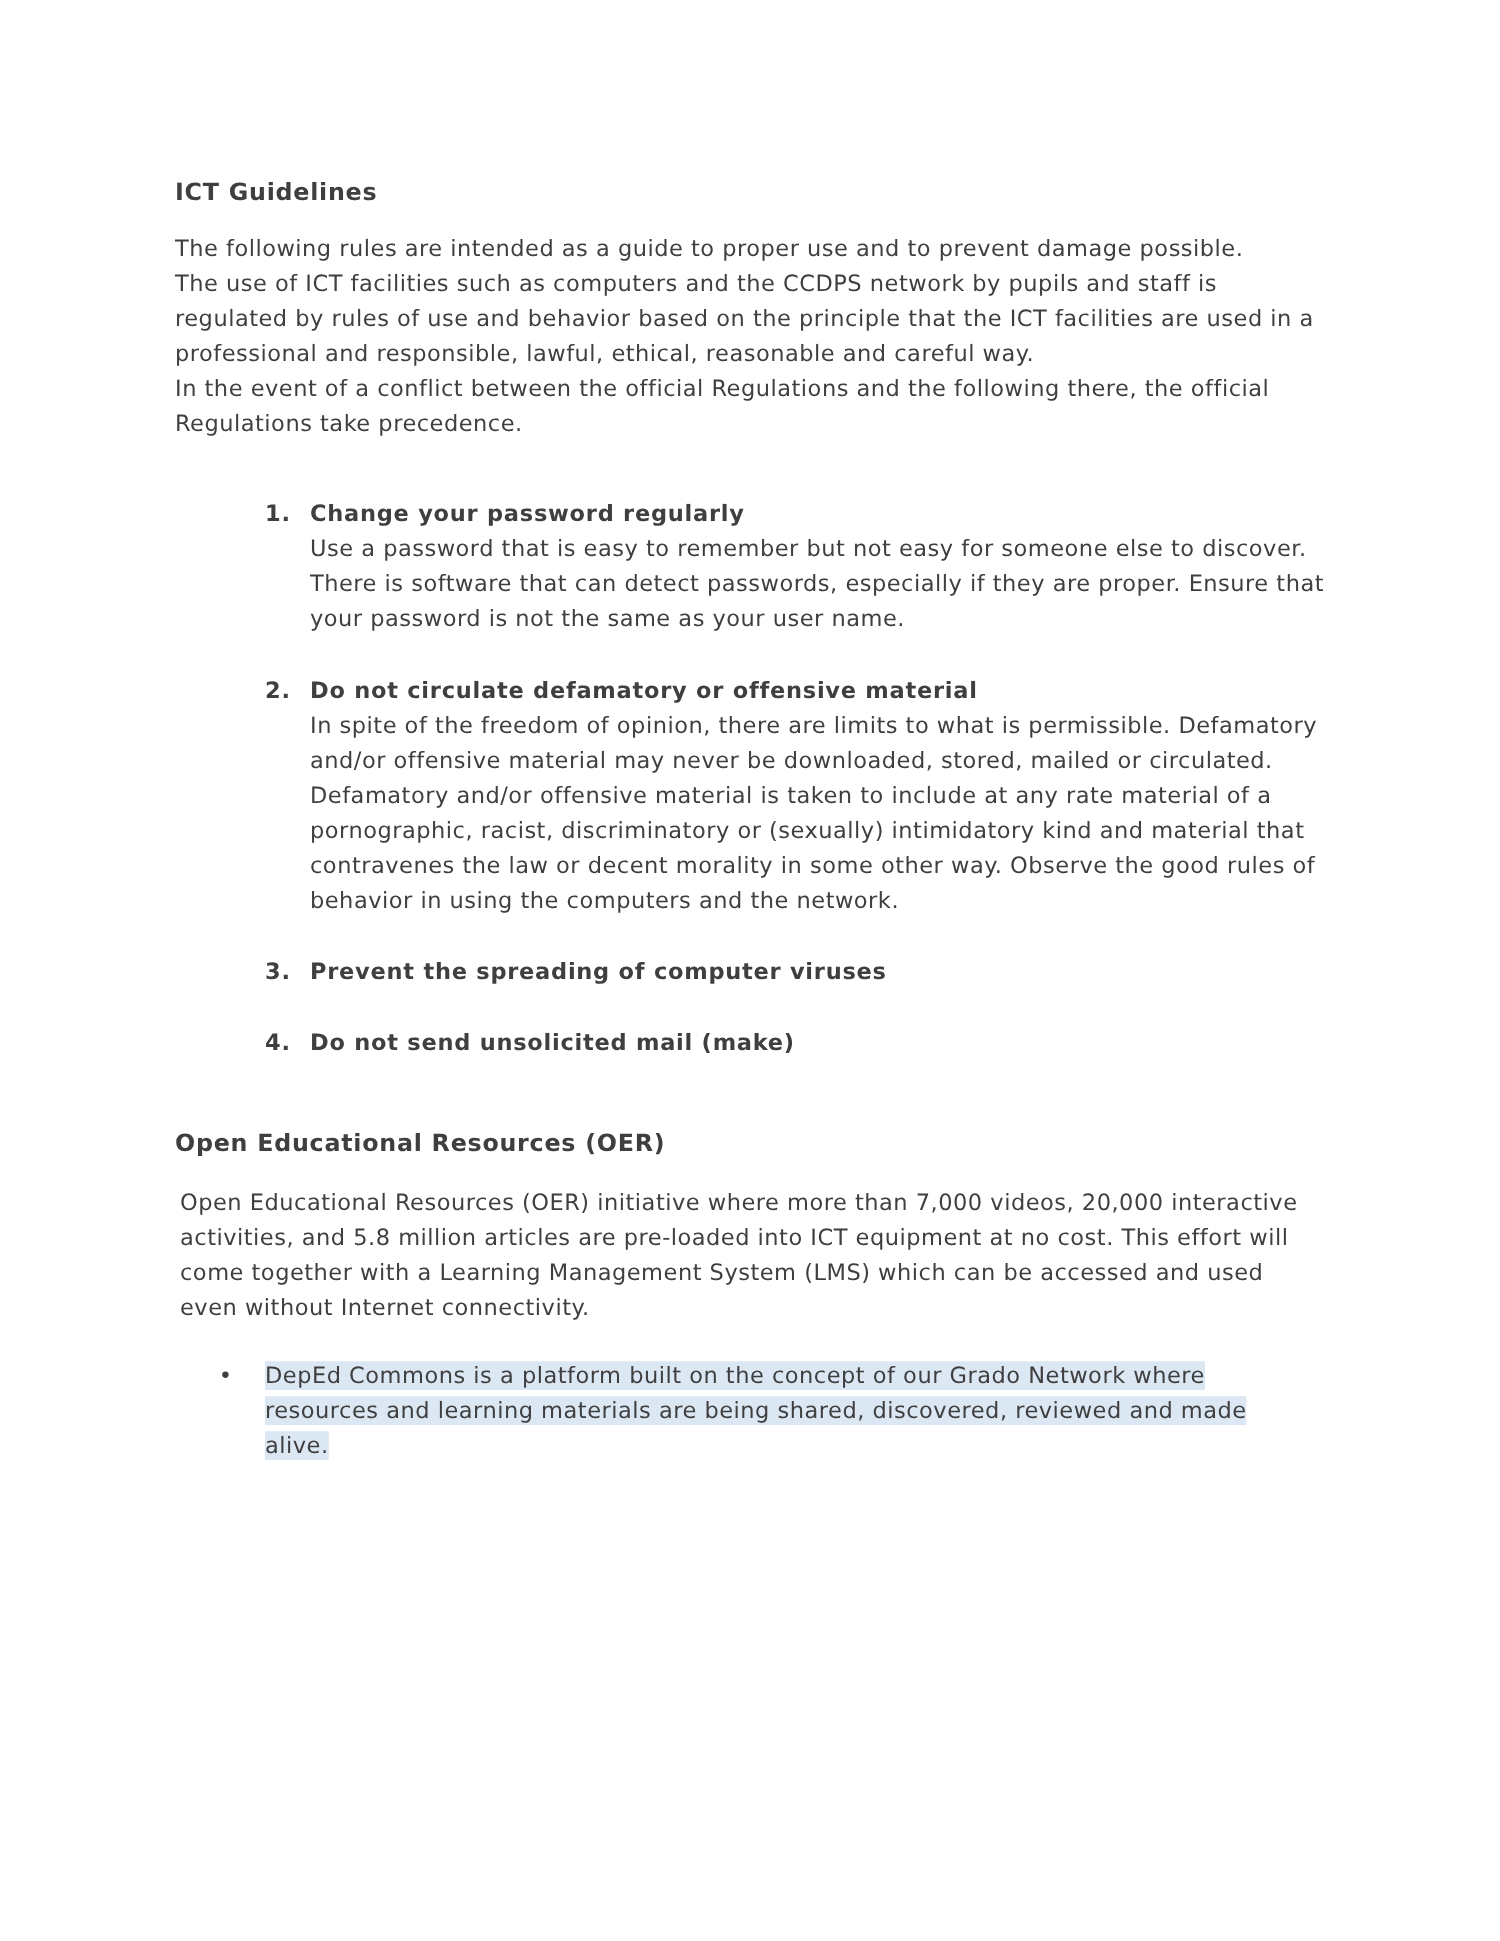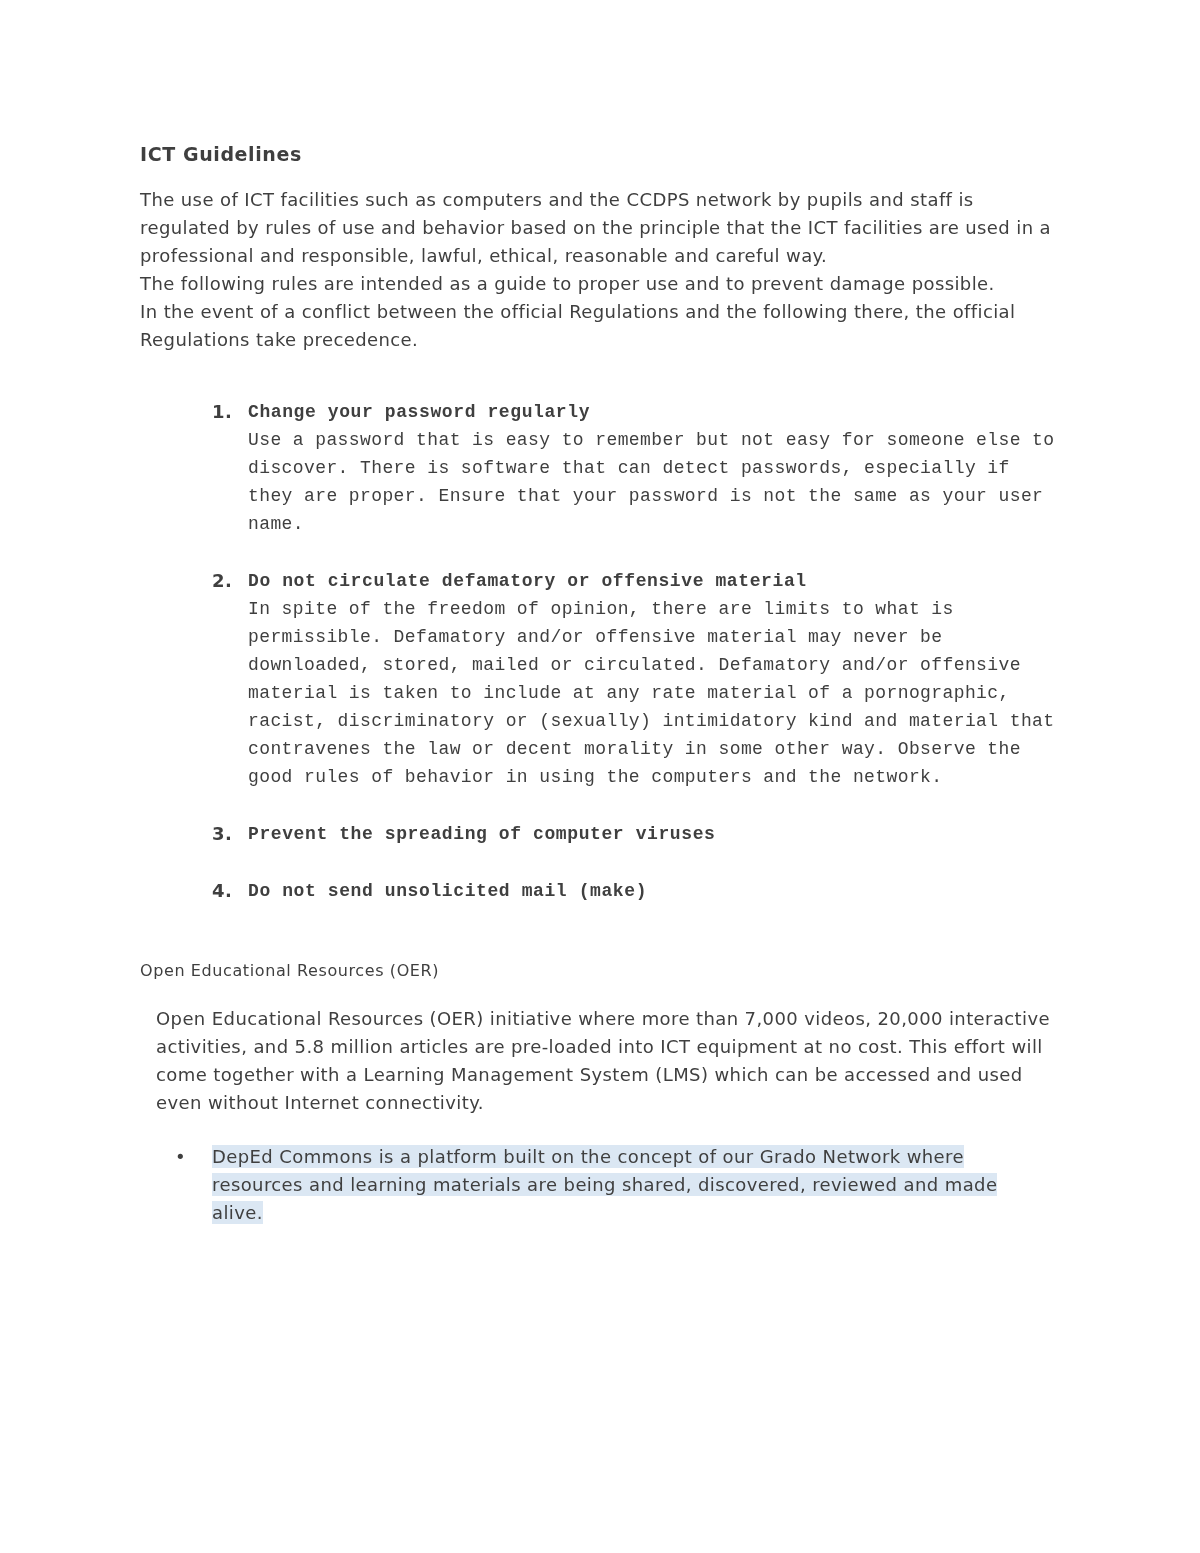--- a/index.html
+++ b/index.html
@@ -48,38 +48,37 @@
   }
   .rule-number {
     flex: 0 0 36px;
     margin-left: 72px;
     font-weight: 700;
     letter-spacing: 0.6px;
   }
   .rule-content {
     flex: 1 1 auto;
     max-width: 812px;
-    font-family: Liberation Mono, monospace;
   }
   .rule-title {
     font-weight: 700;
     letter-spacing: 0.6px;
   }
   .rule-body {
     max-width: 812px;
   }
   .section-heading {
-    font-size: 16px;
-    font-weight: 400;
+    font-size: 19px;
+    font-weight: 700;
     line-height: 28px;
     margin: 52px 0 20px 0;
     letter-spacing: 0.6px;
   }
   .oer-paragraph {
-    margin: 0 0 26px 16px;
+    margin: 0 0 26px 4px;
     max-width: 925px;
   }
   .bullet-list {
     margin: 0;
   }
   .bullet-item {
     display: flex;
     align-items: flex-start;
   }
   .bullet-marker {
@@ -99,22 +98,22 @@
   }
 </style>
 </head>
 <body>
 
 <div class="page">
 
   <h1 class="doc-heading">ICT Guidelines</h1>
 
   <div class="intro">
+    <div class="intro-line">The following rules are intended as a guide to proper use and to prevent damage possible.</div>
     <div class="intro-line">The use of ICT facilities such as computers and the CCDPS network by pupils and staff is regulated by rules of use and behavior based on the principle that the ICT facilities are used in a professional and responsible, lawful, ethical, reasonable and careful way.</div>
-    <div class="intro-line">The following rules are intended as a guide to proper use and to prevent damage possible.</div>
     <div class="intro-line">In the event of a conflict between the official Regulations and the following there, the official Regulations take precedence.</div>
   </div>
 
   <div class="rules-list">
 
     <div class="rule-item">
       <span class="rule-number">1.</span>
       <div class="rule-content">
         <div class="rule-title">Change your password regularly</div>
         <div class="rule-body">Use a password that is easy to remember but not easy for someone else to discover. There is software that can detect passwords, especially if they are proper. Ensure that your password is not the same as your user name.</div>

